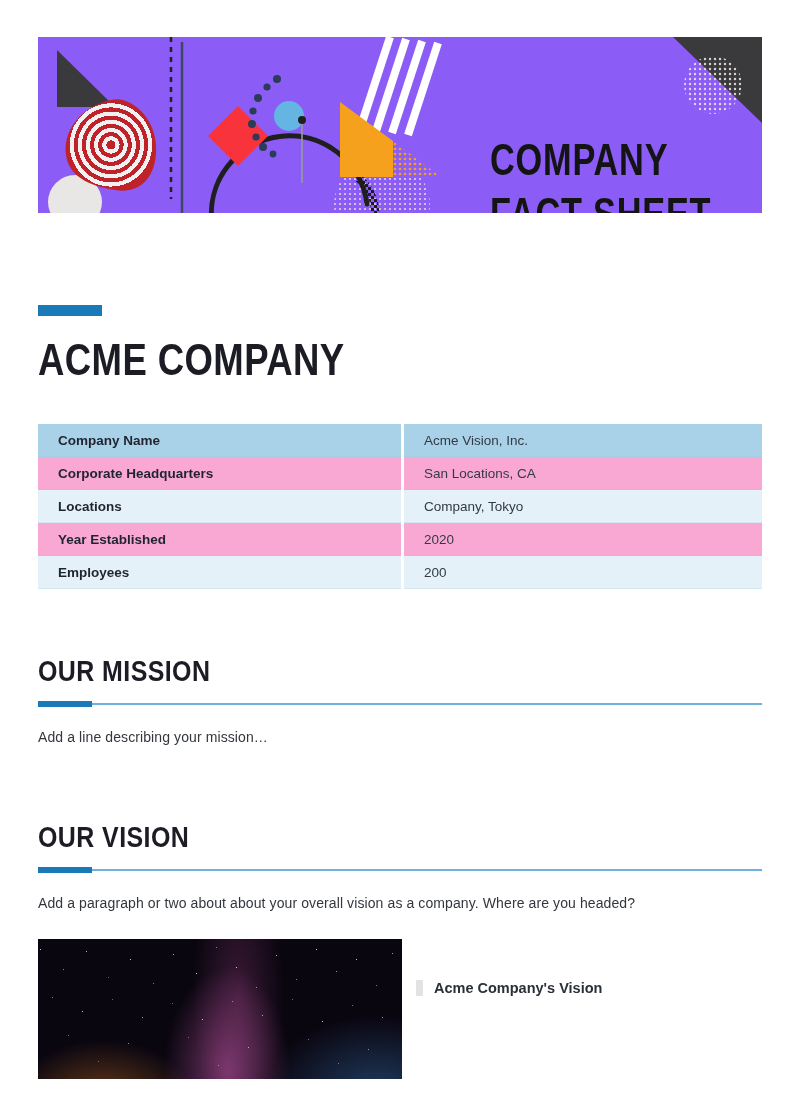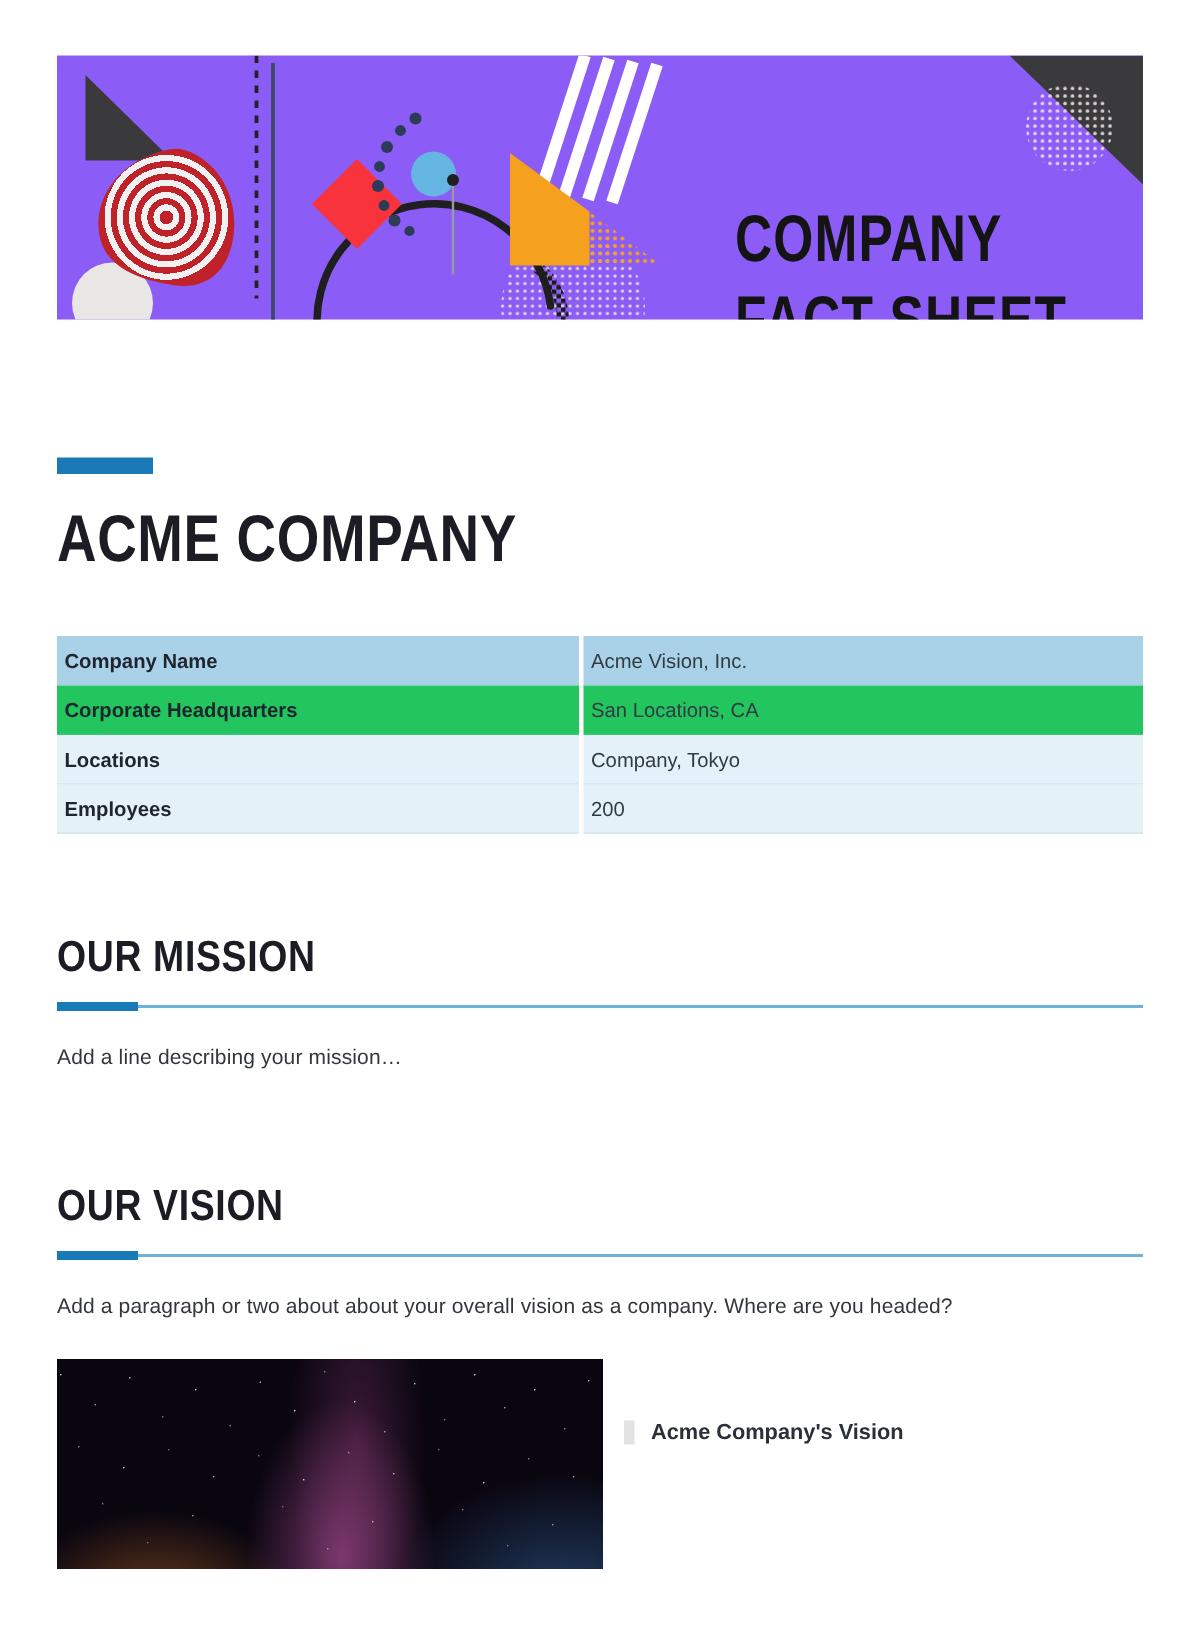--- a/index.html
+++ b/index.html
@@ -34,26 +34,26 @@
     margin:19px 0 0 0; font-size:44px; font-weight:bold; color:#1c1c24;
     letter-spacing:0.5px; transform:scaleX(0.83); transform-origin:left top;
     white-space:nowrap;
   }
 
   
   table.facts {
     margin-top:39px; width:724px; border-collapse:collapse;
     font-size:13.5px;
   }
-  table.facts td { height:32px; padding:0 0 0 5px; vertical-align:middle; }
+  table.facts td { height:32px; padding:0 0 0 20px; vertical-align:middle; }
   td.flabel { width:343px; font-weight:bold; color:#1f242e; }
   td.fvalue { color:#333a44; border-left:3px solid #ffffff; }
   tr.row-head td  { background:#a9d2e8; }
   tr.row-alt  td  { background:#e4f1f8; }
-  tr.row-plain td { background:#22c55e; }
+  tr.row-plain td { background:#f9a8d4; }
   table.facts tr { border-bottom:1px solid rgba(150,195,225,0.22); }
 
   
   h2.section-heading {
     margin:0; font-size:29px; font-weight:bold; color:#1c1c24;
     letter-spacing:0.5px; transform:scaleX(0.86); transform-origin:left top;
     white-space:nowrap;
   }
   .sec-mission { margin-top:66px; }
   .sec-vision  { margin-top:76px; }
@@ -224,20 +224,24 @@
         <td class="fvalue">Acme Vision, Inc.</td>
       </tr>
       <tr class="row-plain">
         <td class="flabel">Corporate Headquarters</td>
         <td class="fvalue">San Locations, CA</td>
       </tr>
       <tr class="row-alt">
         <td class="flabel">Locations</td>
         <td class="fvalue">Company, Tokyo</td>
       </tr>
+      <tr class="row-plain">
+        <td class="flabel">Year Established</td>
+        <td class="fvalue">2020</td>
+      </tr>
       <tr class="row-alt">
         <td class="flabel">Employees</td>
         <td class="fvalue">200</td>
       </tr>
     </tbody>
   </table>
 
   <div class="sec-mission">
     <h2 class="section-heading">OUR MISSION</h2>
     <div class="rule">

